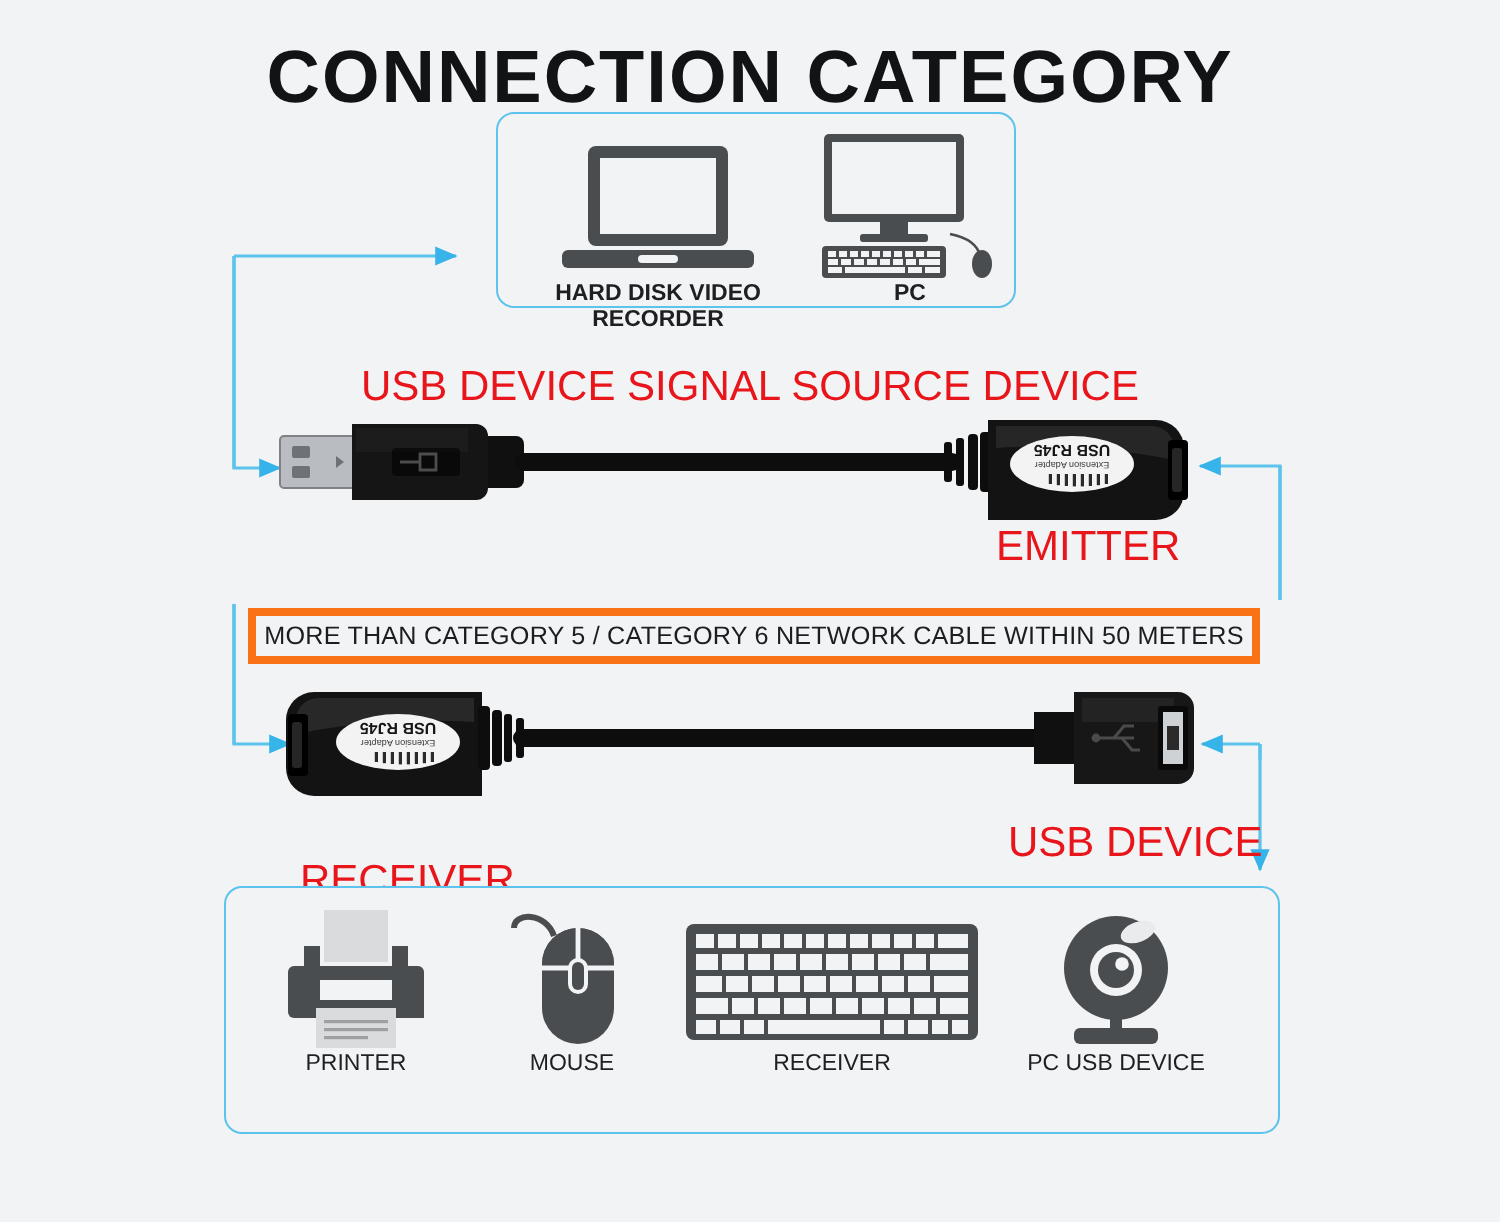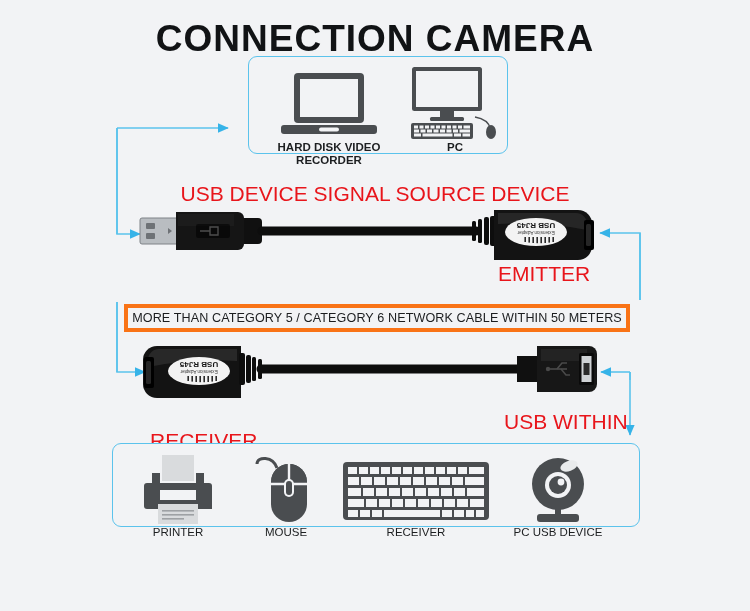--- a/index.html
+++ b/index.html
@@ -25,21 +25,21 @@
   }
 
   
   .bluebox{
     border:1.6px solid #5bc3ec;
     border-radius:9px;
     background:#f2f3f5;
     box-sizing:border-box;
   }
   #source-box{left:248px;top:56px;width:260px;height:98px;font-weight:bold;}
-  #periph-box{left:112px;top:443px;width:528px;height:84px;padding-left:18px;}
+  #periph-box{left:112px;top:443px;width:528px;height:124px;padding-left:18px;}
 
   
   #cat-banner{
     left:124px;top:304px;width:506px;height:28px;
     border:4px solid #f97316;
     background:#f2f3f5;
     box-sizing:border-box;
     display:flex;align-items:center;justify-content:center;
   }
   #cat-banner span{
@@ -69,21 +69,21 @@
   .ic-l{fill:#d9dbdd;}
   .ic-w{fill:#f2f3f5;}
 
   svg{display:block;}
 </style>
 </head>
 <body>
 
 <div class="stage">
 
-  <div class="abs" id="title">CONNECTION CAMERA</div>
+  <div class="abs" id="title">CONNECTION CATEGORY</div>
 
   <svg class="abs" style="left:0;top:0;" width="750" height="611">
     <defs>
       <marker id="ah" markerWidth="8" markerHeight="8" refX="6.5" refY="3" orient="auto">
         <path d="M0,0 L7,3 L0,6 z" fill="#36b3e8"></path>
       </marker>
     </defs>
     <g stroke="#5bc3ec" stroke-width="1.6" fill="none" marker-end="url(#ah)">
 
       <path d="M117,128 L117,234 L140,234"></path>
@@ -259,21 +259,21 @@
         <path d="M418,29 l5,6 h4"></path>
       </g>
 
       <rect x="436" y="13" width="15" height="32" rx="1.5" fill="#0a0a0a"></rect>
       <rect x="438.5" y="16" width="10" height="26" fill="#cfd2d5"></rect>
       <rect x="440.5" y="23" width="6" height="12" fill="#2b2b2b"></rect>
     </g>
   </svg>
 
   <div class="abs red" id="receiver-label">RECEIVER</div>
-  <div class="abs red" id="usbdev-label">USB WITHIN</div>
+  <div class="abs red" id="usbdev-label">USB DEVICE</div>
 
   <div class="abs bluebox" id="periph-box">
 
     <svg class="abs" style="left:25px;top:10px;" width="80" height="72" viewBox="0 0 80 72">
       <rect x="24" y="1" width="32" height="26" class="ic-l"></rect>
       <rect x="14" y="19" width="8" height="12" class="ic"></rect>
       <rect x="58" y="19" width="8" height="12" class="ic"></rect>
       <rect x="6" y="29" width="68" height="26" rx="3" class="ic"></rect>
       <rect x="22" y="36" width="36" height="10" class="ic-w"></rect>
       <rect x="62" y="47" width="12" height="8" class="ic"></rect>

